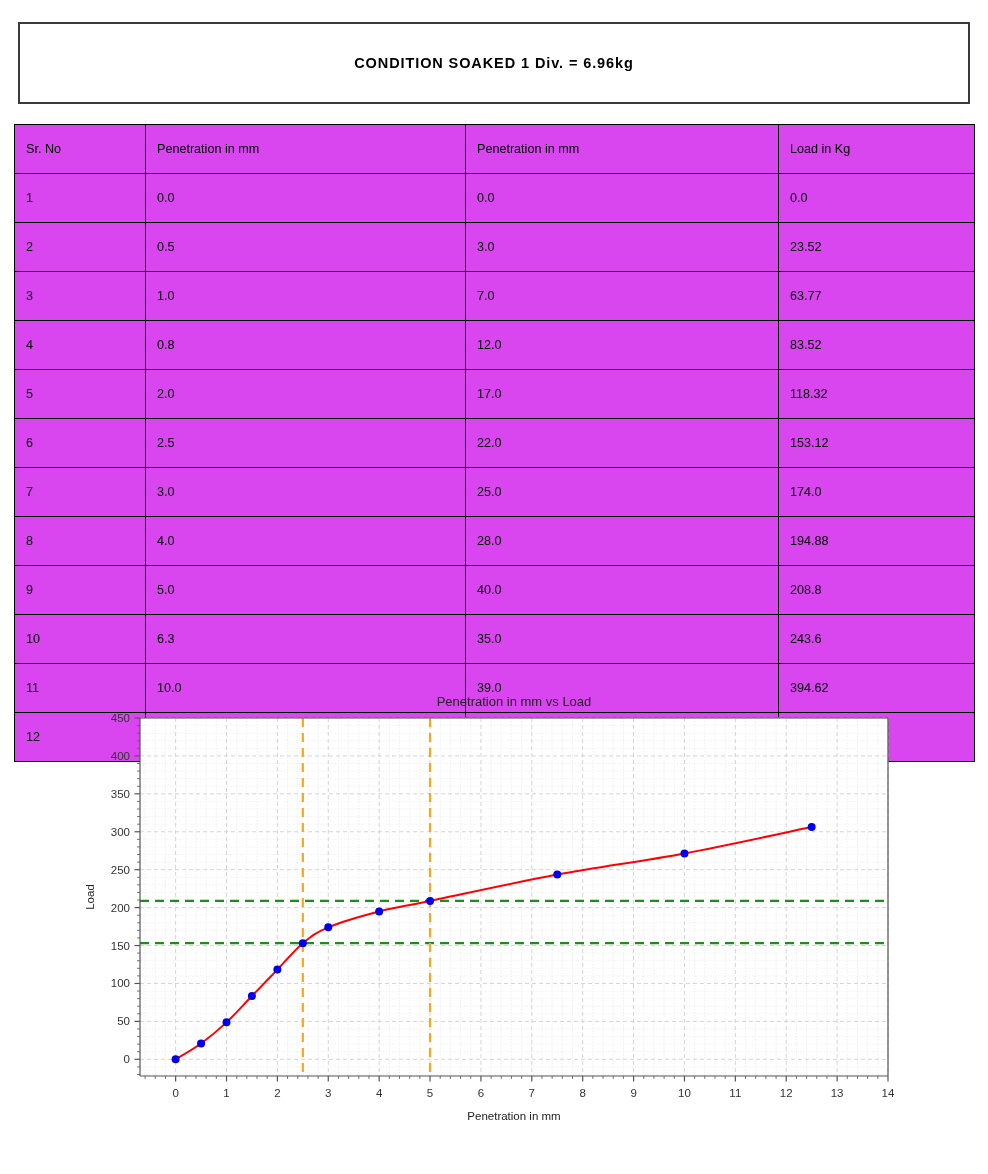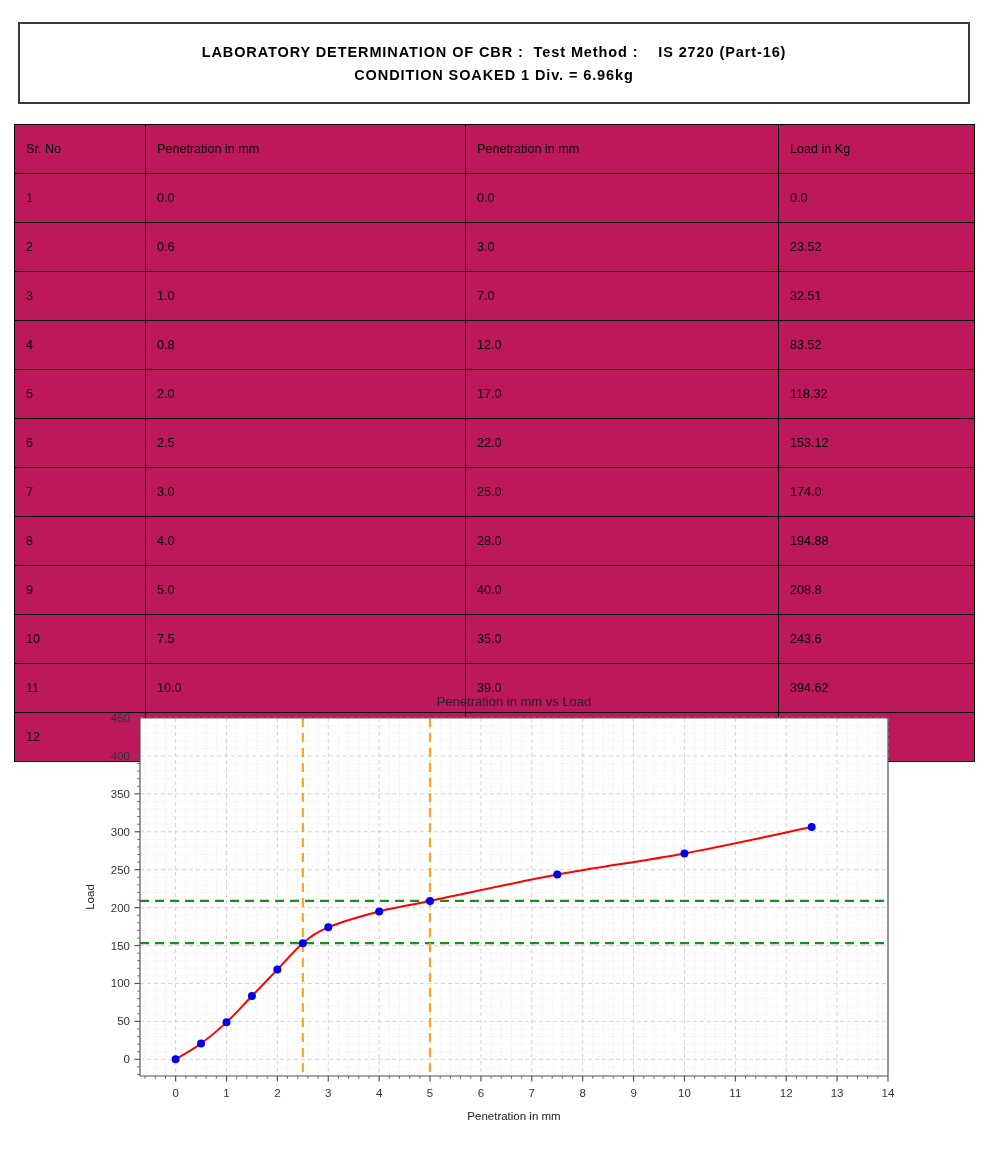--- a/index.html
+++ b/index.html
@@ -58,39 +58,38 @@
   .data-table th,
   .data-table td {
     border: 1.4px solid #000000;
     padding: 14px 11px;
     font-size: 12.6px;
     font-weight: normal;
     text-align: left;
     vertical-align: middle;
     height: 49px;
     color: #000;
-    background: #be185d;
+    background: #d946ef;
   }
   .data-table th { font-weight: normal; }
 
   
   .chart-wrap {
     position: absolute;
     left: 0px;
     top: 672px;
     width: 988px;
     height: 480px;
   }
   .chart-svg { display: block; }
 </style>
 </head>
 <body>
 
 <div class="header-box">
-  <div class="header-line">LABORATORY DETERMINATION OF CBR :  Test Method :    IS 2720 (Part-16)</div>
   <div class="header-line">CONDITION SOAKED 1 Div. = 6.96kg</div>
 </div>
 
 <table class="data-table">
   <colgroup>
     <col class="c-sr">
       <col class="c-p1">
       <col class="c-p2">
       <col class="c-load">
   </colgroup>
@@ -104,29 +103,29 @@
   </thead>
   <tbody id="table-body">
       <tr>
         <td>1</td>
         <td>0.0</td>
         <td>0.0</td>
         <td>0.0</td>
       </tr>
       <tr>
         <td>2</td>
-        <td>0.6</td>
+        <td>0.5</td>
         <td>3.0</td>
         <td>23.52</td>
       </tr>
       <tr>
         <td>3</td>
         <td>1.0</td>
         <td>7.0</td>
-        <td>32.51</td>
+        <td>63.77</td>
       </tr>
       <tr>
         <td>4</td>
         <td>0.8</td>
         <td>12.0</td>
         <td>83.52</td>
       </tr>
       <tr>
         <td>5</td>
         <td>2.0</td>
@@ -152,21 +151,21 @@
         <td>194.88</td>
       </tr>
       <tr>
         <td>9</td>
         <td>5.0</td>
         <td>40.0</td>
         <td>208.8</td>
       </tr>
       <tr>
         <td>10</td>
-        <td>7.5</td>
+        <td>6.3</td>
         <td>35.0</td>
         <td>243.6</td>
       </tr>
       <tr>
         <td>11</td>
         <td>10.0</td>
         <td>39.0</td>
         <td>394.62</td>
       </tr>
       <tr>

